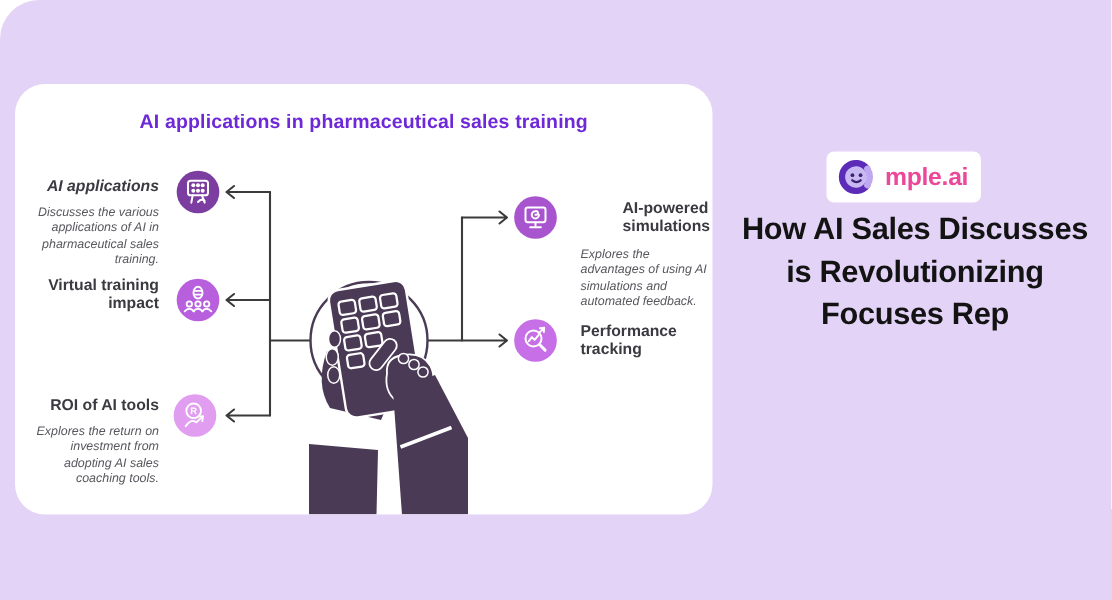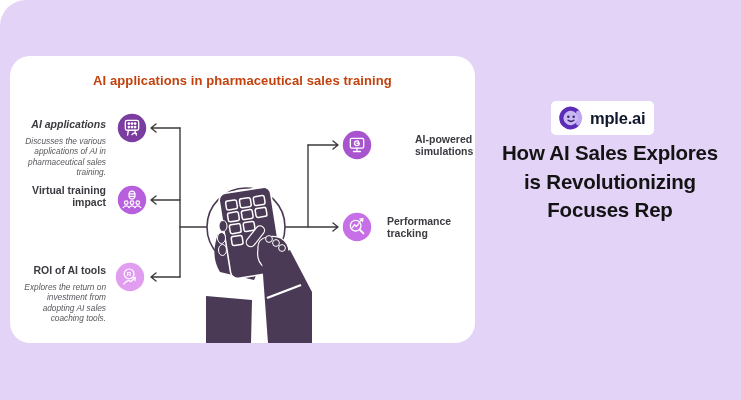--- a/index.html
+++ b/index.html
@@ -2,31 +2,31 @@
 <html><head>
 <meta charset="utf-8">
 <style>
   html,body{margin:0;padding:0;background:#ffffff;}
   .canvas{position:relative;width:741px;height:400px;overflow:hidden;
           font-family:"Liberation Sans",sans-serif;background:#ffffff;}
   .bg{position:absolute;inset:0;background:#e3d3f7;border-top-left-radius:26px;}
   .card{position:absolute;left:10px;top:56px;width:465px;height:287px;
         background:#ffffff;border-radius:20px;overflow:hidden;}
   .card-title{position:absolute;left:0;top:17px;width:100%;text-align:center;
-        font-size:13px;font-weight:bold;color:#c2410c;letter-spacing:.1px;}
+        font-size:13px;font-weight:bold;color:#6d28d9;letter-spacing:.1px;}
   .item-label{position:absolute;font-size:10.5px;font-weight:bold;color:#3a3a40;line-height:1.18;}
   .item-desc{position:absolute;font-size:8.3px;color:#57575e;line-height:1.26;font-style:italic;}
   .t-right{text-align:right;}
   .t-left{text-align:left;}
   .icon-badge{position:absolute;width:32px;height:32px;}
   .icon-badge svg{display:block;}
   .conn{position:absolute;left:0;top:0;pointer-events:none;}
   .logo-box{position:absolute;left:551px;top:101px;width:103px;height:34px;background:#ffffff;
         border-radius:5px;display:flex;align-items:center;padding-left:7px;box-sizing:border-box;gap:6px;}
-  .logo-text{font-size:16.5px;font-weight:bold;color:#0f172a;letter-spacing:-.2px;}
+  .logo-text{font-size:16.5px;font-weight:bold;color:#ec4899;letter-spacing:-.2px;}
   .headline{position:absolute;left:479px;top:139px;width:262px;text-align:center;
         font-size:20.5px;font-weight:bold;line-height:28.5px;color:#131313;letter-spacing:-.2px;}
 </style>
 </head>
 <body>
 
 <div class="canvas">
   <div class="bg"></div>
 
   <div class="card">
@@ -145,20 +145,21 @@
         <circle cx="18" cy="18" r="16" fill="#a854cf"></circle>
         <g stroke="#ffffff" fill="none" stroke-width="1.5" stroke-linecap="round">
           <rect x="10.5" y="10.5" width="15" height="11" rx="1.6"></rect>
           <path d="M20.6,16 a2.7,2.7 0 1,1 -2.7,-2.7 a1.4,1.4 0 1,1 0,2.6"></path>
           <path d="M18,21.5 V24"></path>
           <path d="M14,25.3 H22"></path>
         </g>
       </svg>
     </div>
     <div class="item-label t-left" style="left:377px;top:77px;width:80px;margin-left:28px;">AI-powered simulations</div>
+    <div class="item-desc t-left" style="left:377px;top:108px;width:88px;">Explores the advantages of using AI simulations and automated feedback.</div>
 
     <div class="icon-badge" style="left:331px;top:155px;">
       <svg width="32" height="32" viewBox="0 0 36 36">
         <circle cx="18" cy="18" r="16" fill="#c76fe6"></circle>
         <g stroke="#ffffff" fill="none" stroke-width="1.5" stroke-linecap="round" stroke-linejoin="round">
           <circle cx="16.5" cy="16.5" r="6"></circle>
           <path d="M13,18.5 l2.3,-3 2,2 3,-3.6"></path>
           <path d="M20.5,12.5 l4,-4 M24.5,8.5 l-3.2,0.3 M24.5,8.5 l-0.3,3.2"></path>
           <path d="M21,21 l4.2,4.2" stroke-width="2.2"></path>
         </g>
@@ -175,17 +176,17 @@
         <path d="M20.2,7.6 A9.3,9.3 0 0,1 20.2,18.4" fill="none" stroke="#bfa8f0" stroke-width="4.2" stroke-linecap="round"></path>
         <circle cx="10.3" cy="11.8" r="1.25" fill="#3c2370"></circle>
         <circle cx="15.7" cy="11.8" r="1.25" fill="#3c2370"></circle>
         <path d="M10.2,15.2 Q13,17.6 15.8,15.2" fill="none" stroke="#3c2370" stroke-width="1.5" stroke-linecap="round"></path>
       </svg>
     </span>
     <span class="logo-text">mple.ai</span>
   </div>
 
   <div class="headline" color="#131313">
-    <div>How AI Sales Explores</div>
+    <div>How AI Sales Discusses</div>
     <div>is Revolutionizing</div>
     <div>Focuses Rep</div>
   </div>
 </div>
 
 </body></html>

